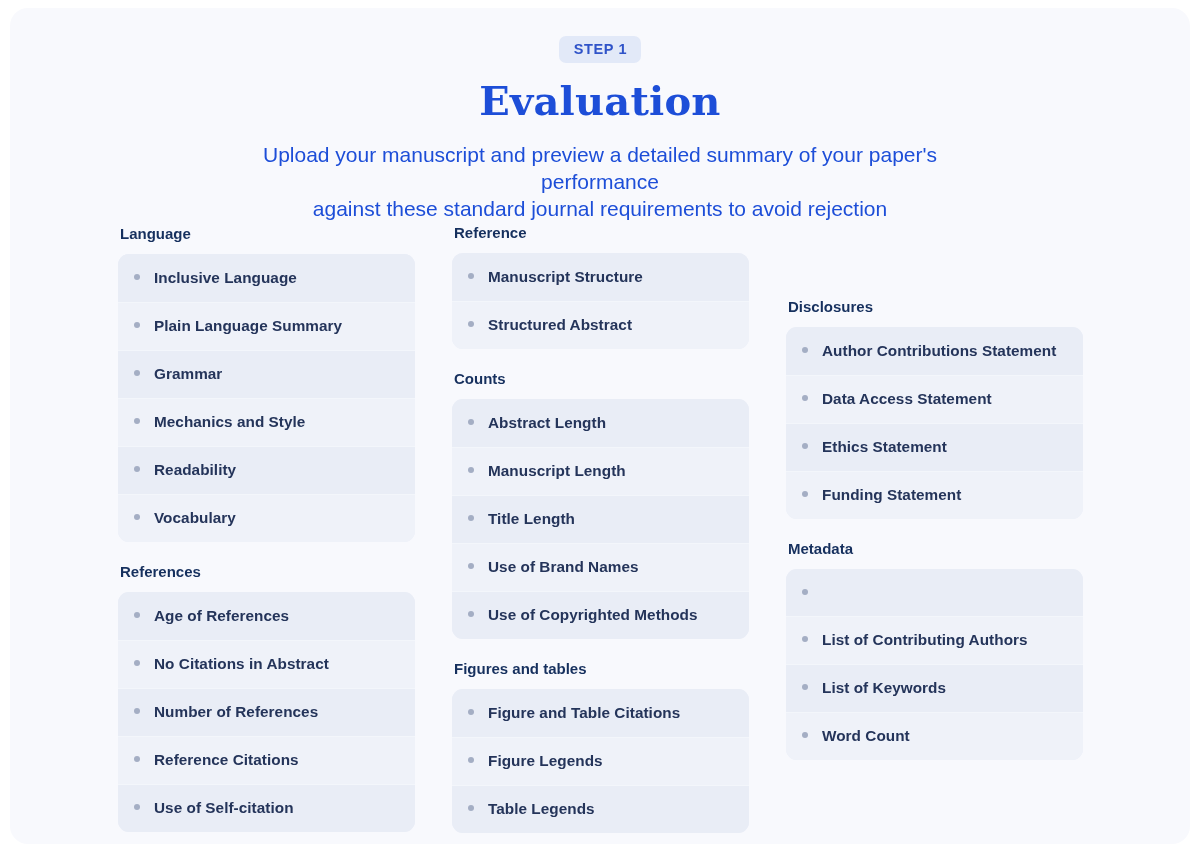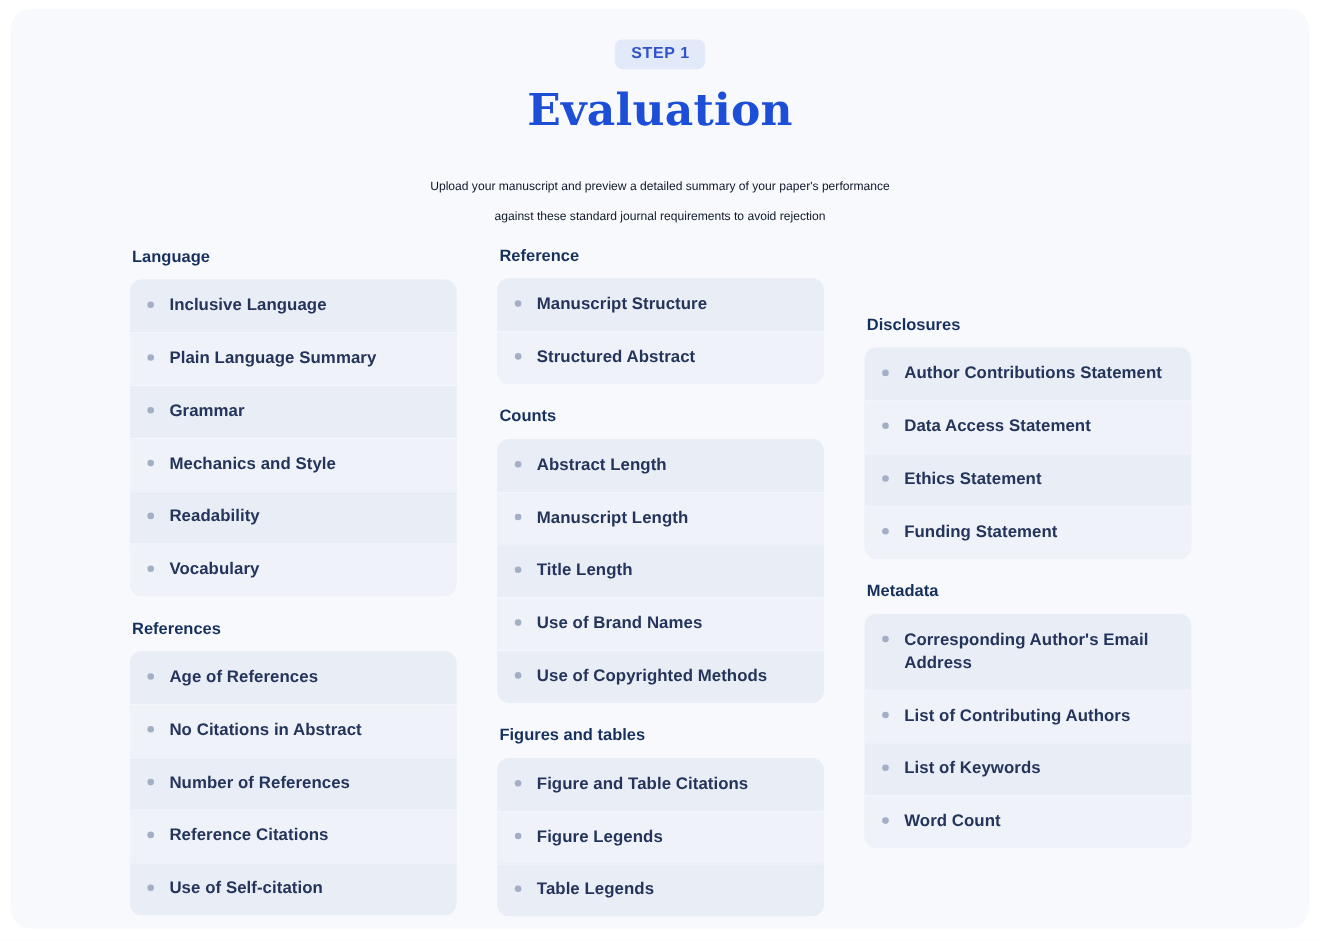--- a/index.html
+++ b/index.html
@@ -46,25 +46,25 @@
   .page-title {
     font-family: "DejaVu Serif", "Liberation Serif", serif;
     font-weight: bold;
     font-size: 40px;
     color: #1d4ed8;
     margin: 16px 0 0 0;
     line-height: 1.1;
     letter-spacing: 0.2px;
   }
   .page-subtitle {
-    margin: 34px auto 0 auto;
+    margin: 18px auto 0 auto;
     width: 760px;
-    font-size: 11px;
+    font-size: 21px;
     line-height: 27px;
-    color: #0f172a;
+    color: #1d4ed8;
     text-align: center;
   }
   .page-subtitle span {
     display: block;
   }
 
   
   .columns {
     position: absolute;
     left: 108px;
@@ -278,21 +278,20 @@
               <span class="bullet-dot"></span>
               <span class="item-label">Funding Statement</span>
             </div>
           </div>
         </div>
         <div class="group">
           <div class="group-title">Metadata</div>
           <div class="group-list">
             <div class="list-item">
               <span class="bullet-dot"></span>
-              <span class="item-label">Corresponding Author's Email Address</span>
             </div>
             <div class="list-item">
               <span class="bullet-dot"></span>
               <span class="item-label">List of Contributing Authors</span>
             </div>
             <div class="list-item">
               <span class="bullet-dot"></span>
               <span class="item-label">List of Keywords</span>
             </div>
             <div class="list-item">

